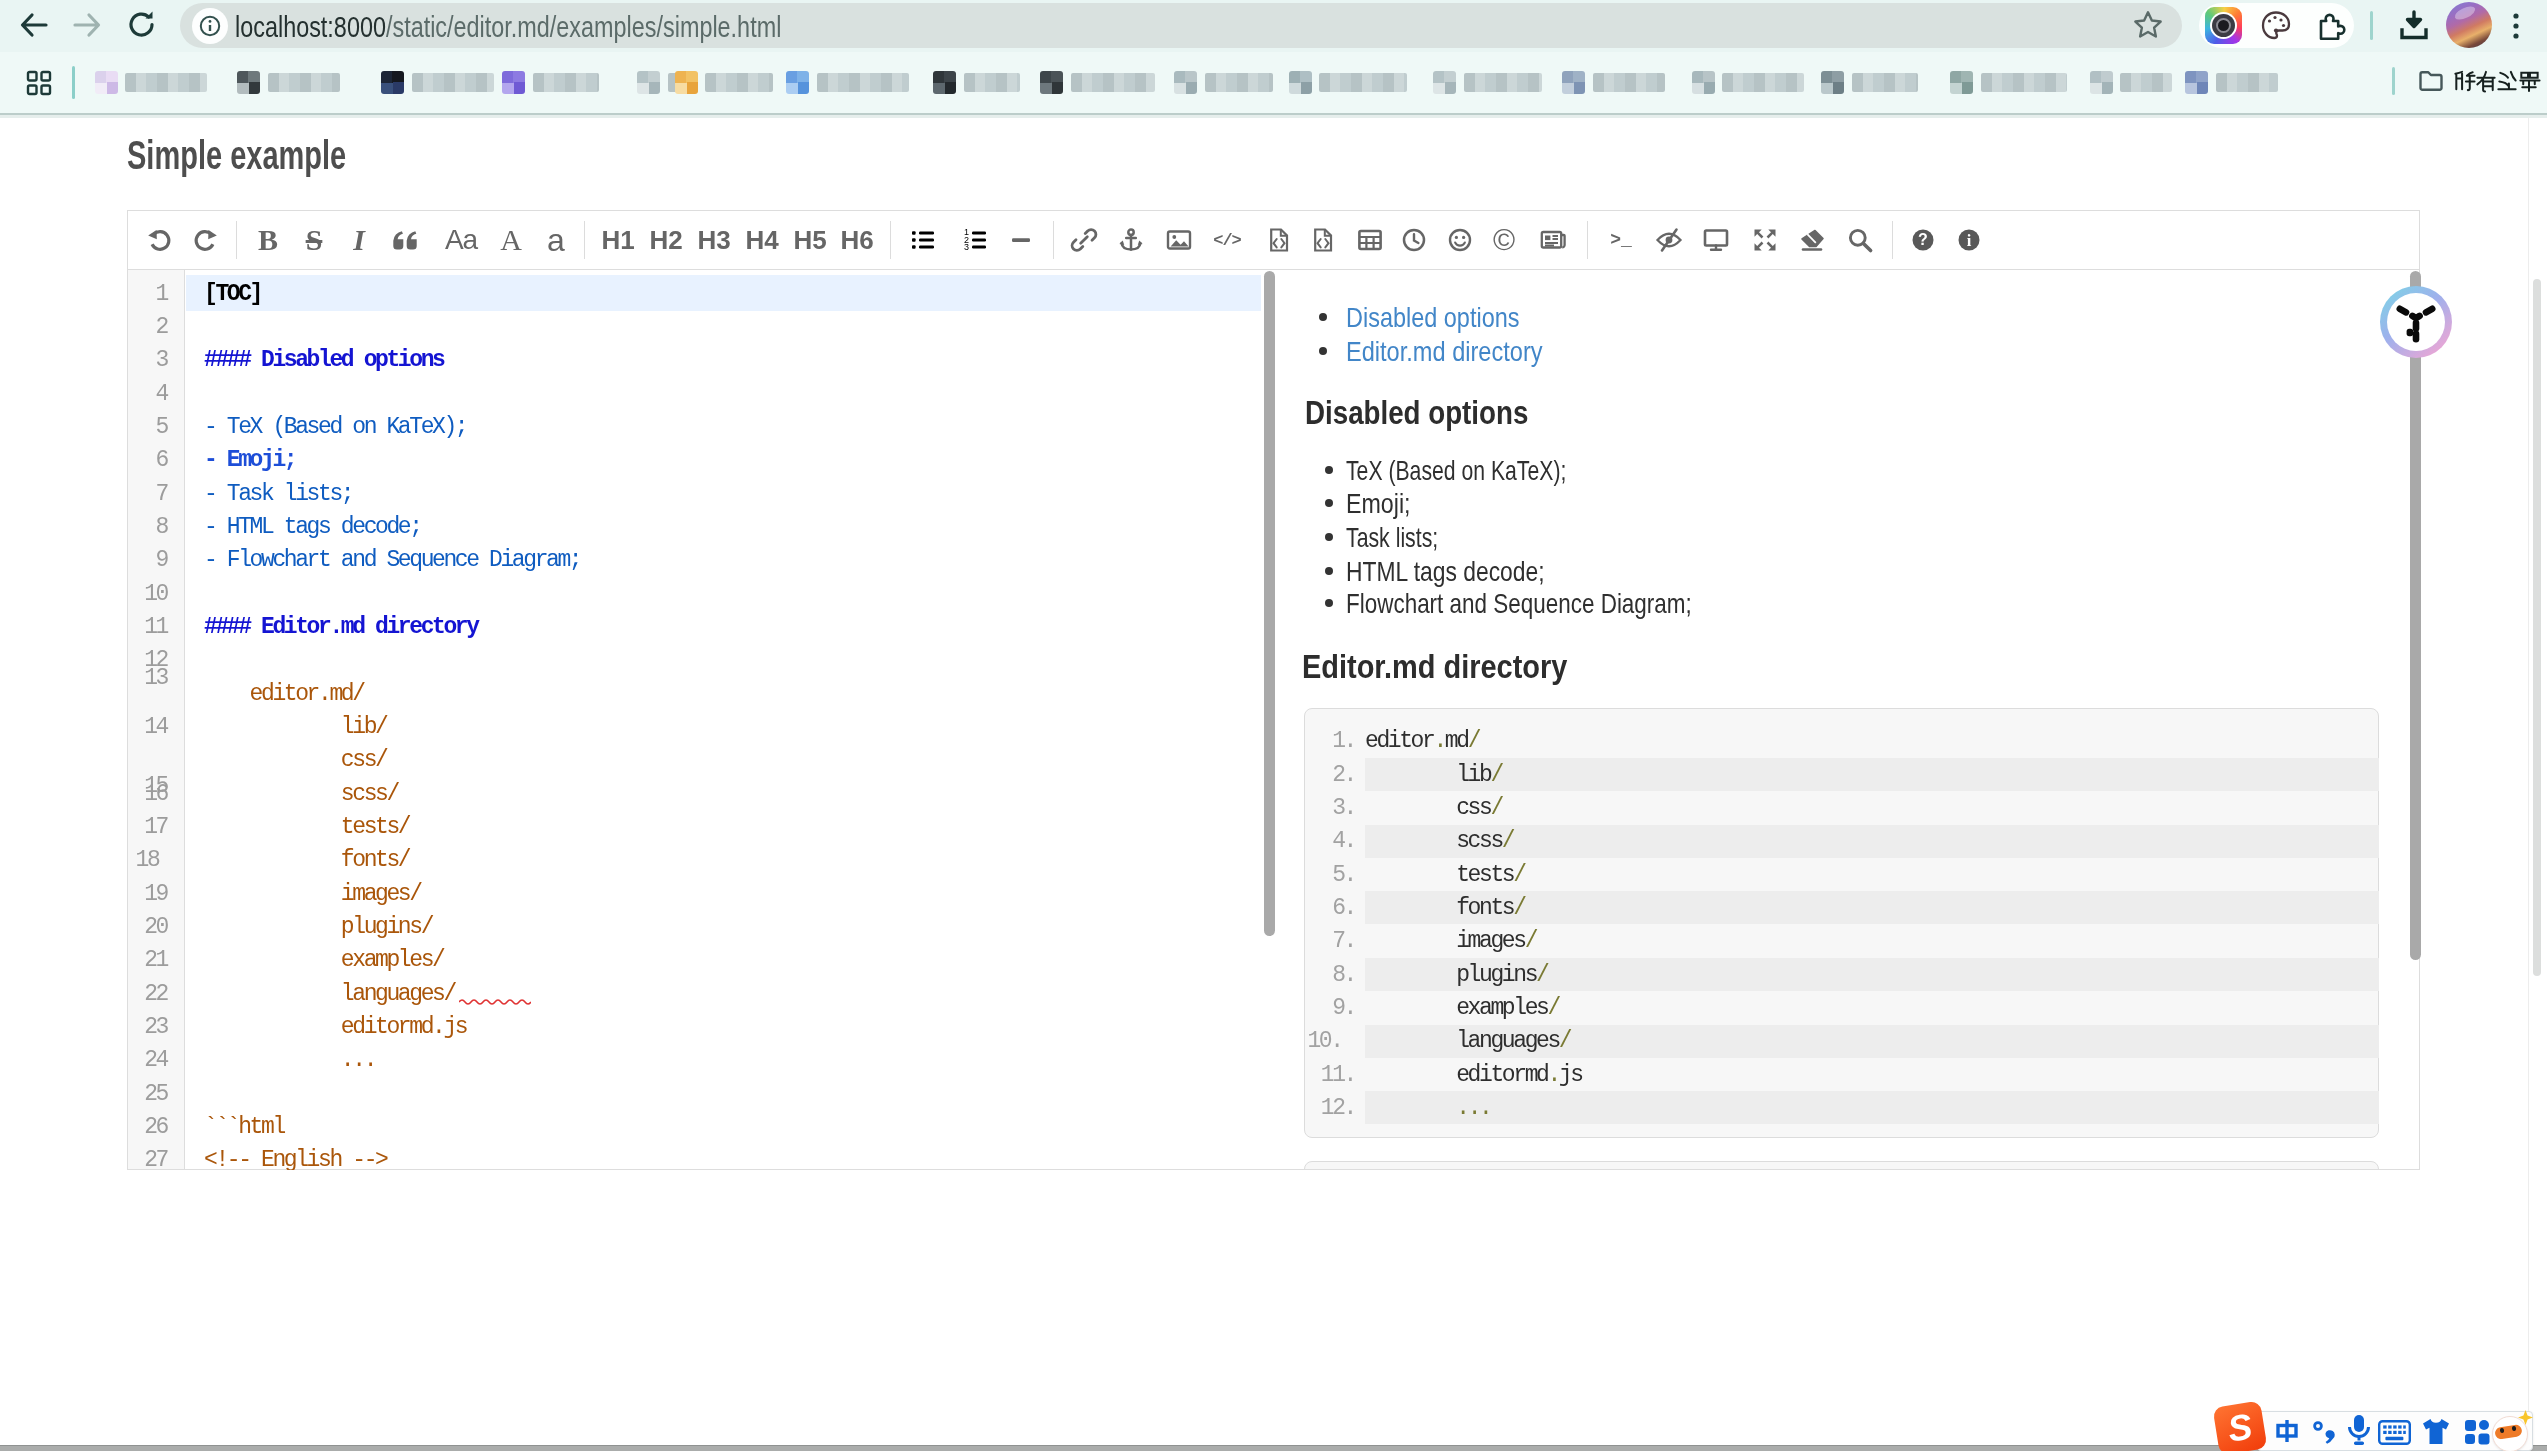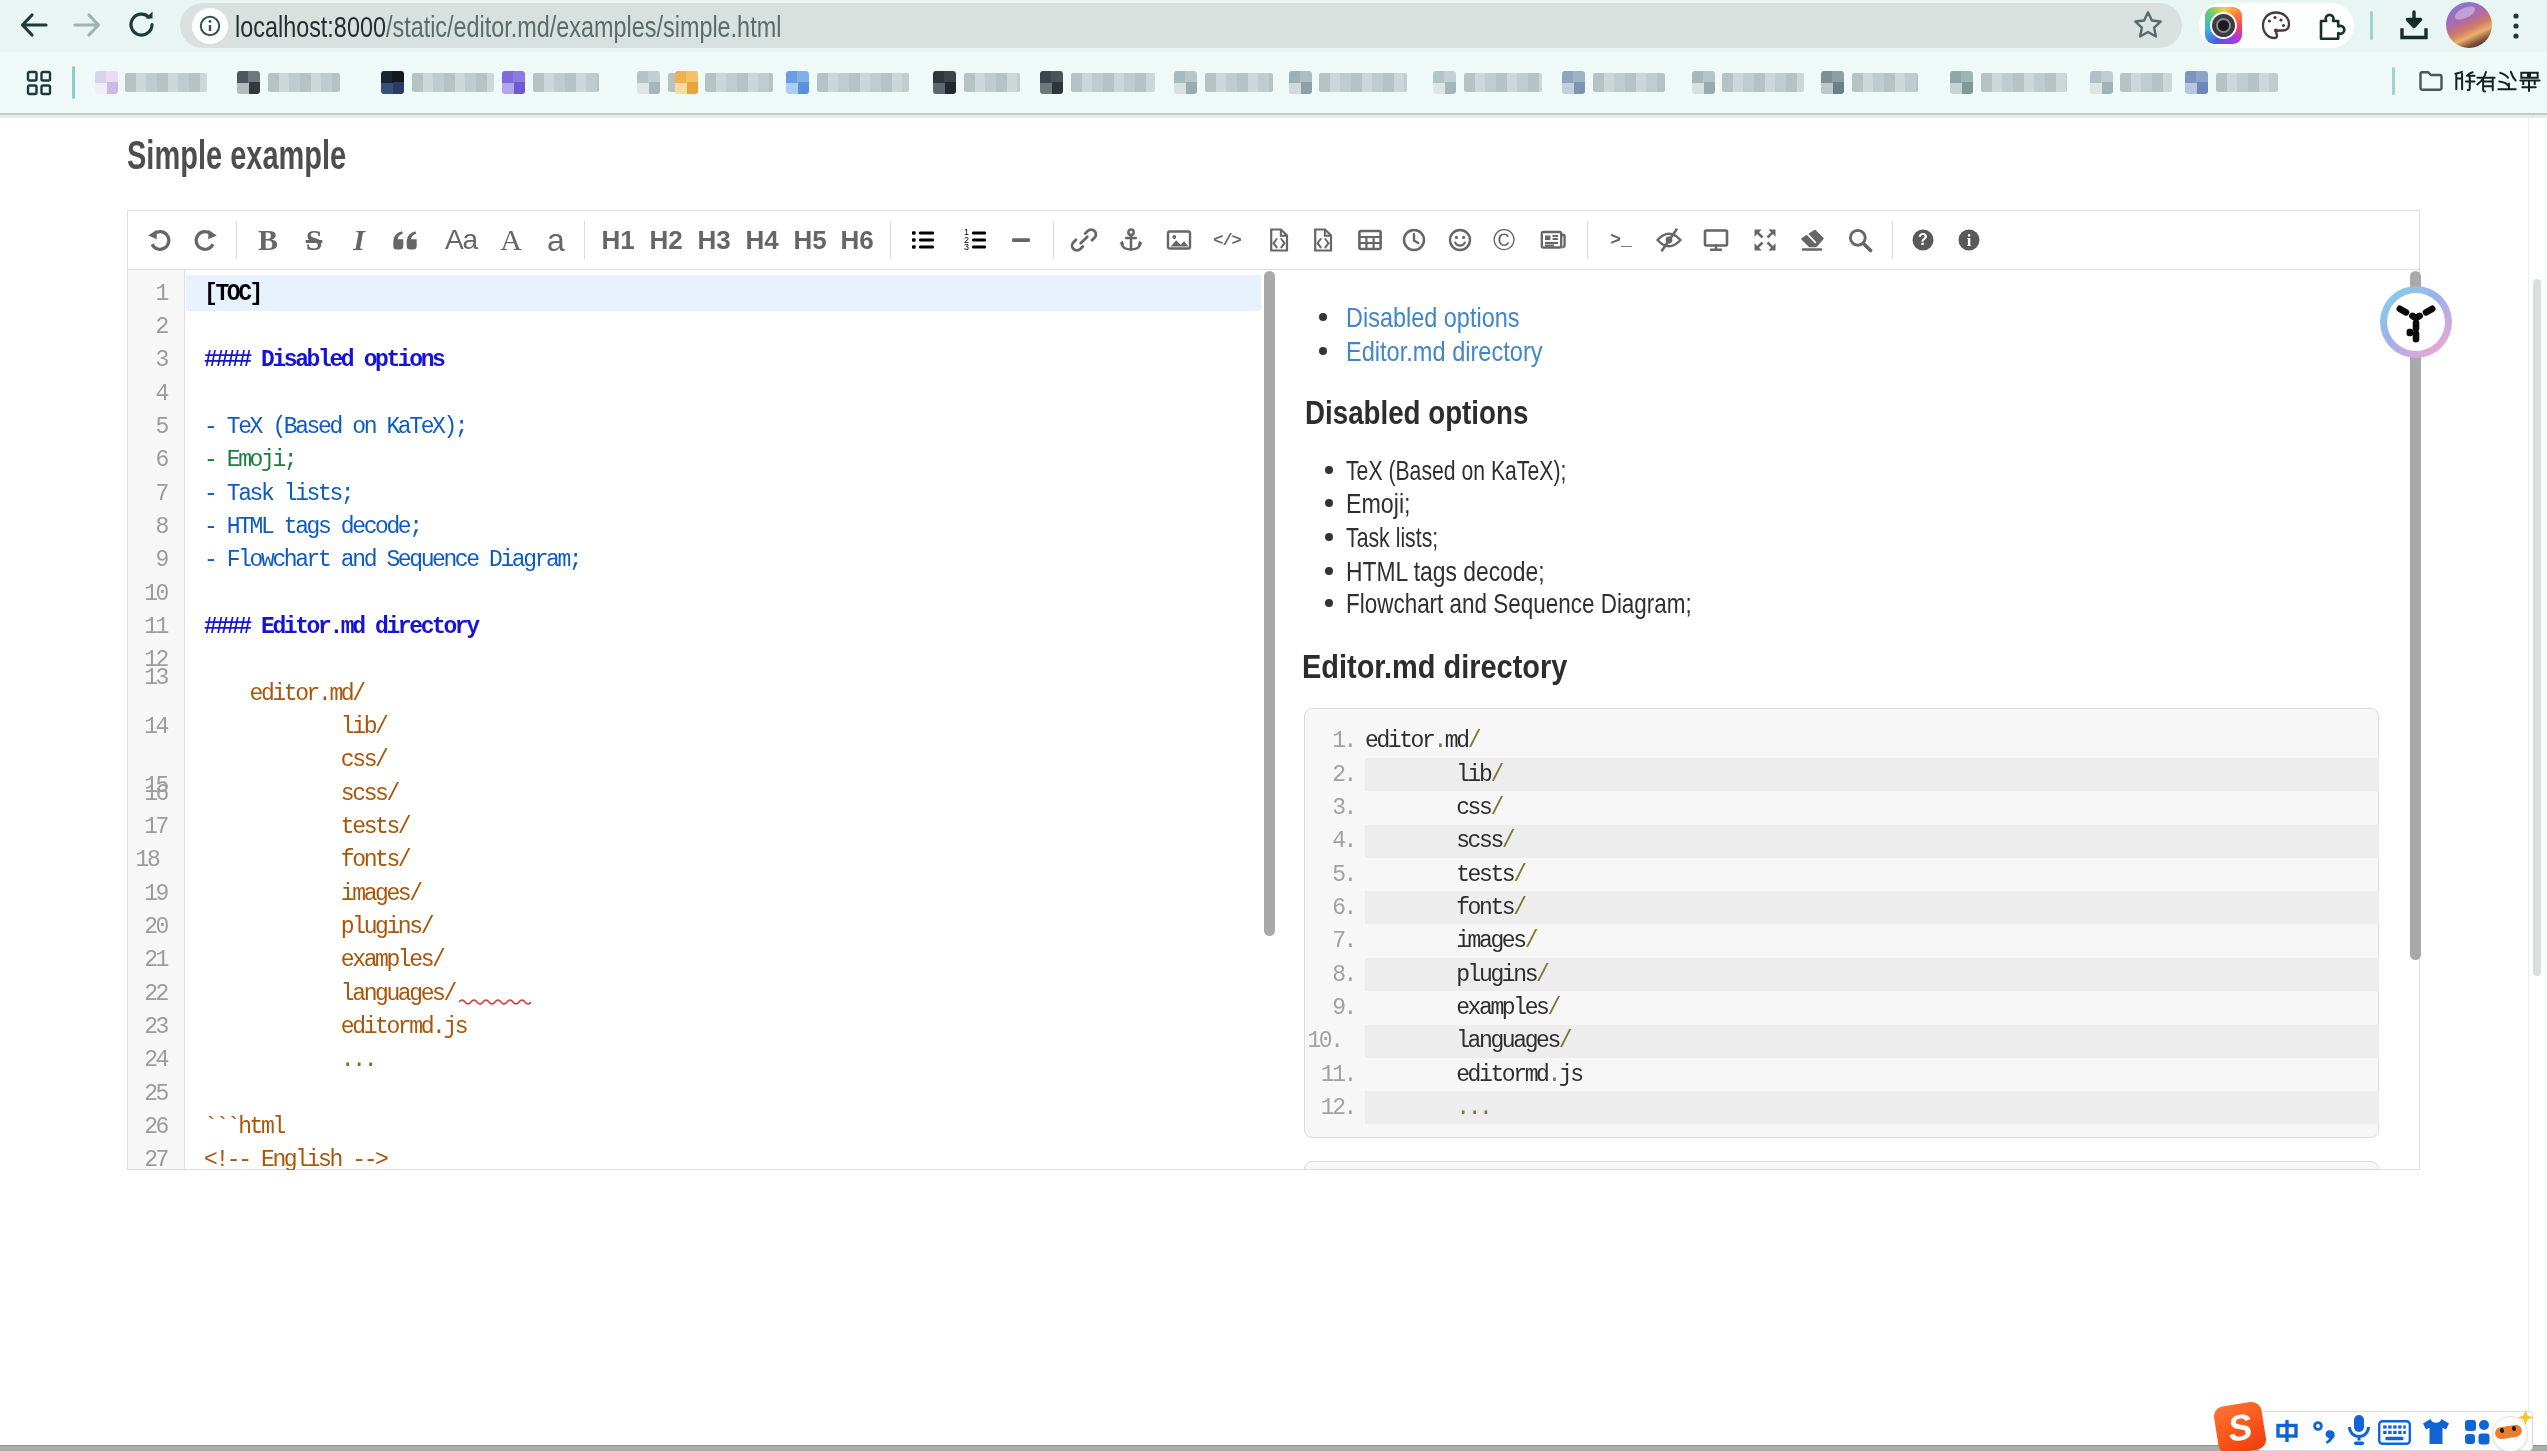--- a/index.html
+++ b/index.html
@@ -303,21 +303,21 @@
 <div class="abs" style="left:127px;top:210px;width:2293px;height:960px;overflow:hidden;pointer-events:none">
 <div class="abs mono" style="left:0;width:40px;top:68px;line-height:32px;color:#9c9c9c;text-align:right">1</div>
 <div class="abs mono" style="left:77px;top:68px;line-height:32px;color:#000000;font-weight:bold;white-space:pre">[TOC]</div>
 <div class="abs mono" style="left:0;width:40px;top:101px;line-height:32px;color:#9c9c9c;text-align:right">2</div>
 <div class="abs mono" style="left:0;width:40px;top:134px;line-height:32px;color:#9c9c9c;text-align:right">3</div>
 <div class="abs mono" style="left:77px;top:134px;line-height:32px;color:#1414d2;font-weight:bold;white-space:pre">#### Disabled options</div>
 <div class="abs mono" style="left:0;width:40px;top:168px;line-height:32px;color:#9c9c9c;text-align:right">4</div>
 <div class="abs mono" style="left:0;width:40px;top:201px;line-height:32px;color:#9c9c9c;text-align:right">5</div>
 <div class="abs mono" style="left:77px;top:201px;line-height:32px;color:#0f5cc0;font-weight:normal;white-space:pre">- TeX (Based on KaTeX);</div>
 <div class="abs mono" style="left:0;width:40px;top:234px;line-height:32px;color:#9c9c9c;text-align:right">6</div>
-<div class="abs mono" style="left:77px;top:234px;line-height:32px;color:#15803d;font-weight:normal;white-space:pre">- Emoji;</div>
+<div class="abs mono" style="left:77px;top:234px;line-height:32px;color:#1d4ed8;font-weight:bold;white-space:pre">- Emoji;</div>
 <div class="abs mono" style="left:0;width:40px;top:268px;line-height:32px;color:#9c9c9c;text-align:right">7</div>
 <div class="abs mono" style="left:77px;top:268px;line-height:32px;color:#0f5cc0;font-weight:normal;white-space:pre">- Task lists;</div>
 <div class="abs mono" style="left:0;width:40px;top:301px;line-height:32px;color:#9c9c9c;text-align:right">8</div>
 <div class="abs mono" style="left:77px;top:301px;line-height:32px;color:#0f5cc0;font-weight:normal;white-space:pre">- HTML tags decode;</div>
 <div class="abs mono" style="left:0;width:40px;top:334px;line-height:32px;color:#9c9c9c;text-align:right">9</div>
 <div class="abs mono" style="left:77px;top:334px;line-height:32px;color:#0f5cc0;font-weight:normal;white-space:pre">- Flowchart and Sequence Diagram;</div>
 <div class="abs mono" style="left:0;width:40px;top:368px;line-height:32px;color:#9c9c9c;text-align:right">10</div>
 <div class="abs mono" style="left:0;width:40px;top:401px;line-height:32px;color:#9c9c9c;text-align:right">11</div>
 <div class="abs mono" style="left:77px;top:401px;line-height:32px;color:#1414d2;font-weight:bold;white-space:pre">#### Editor.md directory</div>
 <div class="abs mono" style="left:0;width:40px;top:434px;line-height:32px;color:#9c9c9c;text-align:right">12</div>

